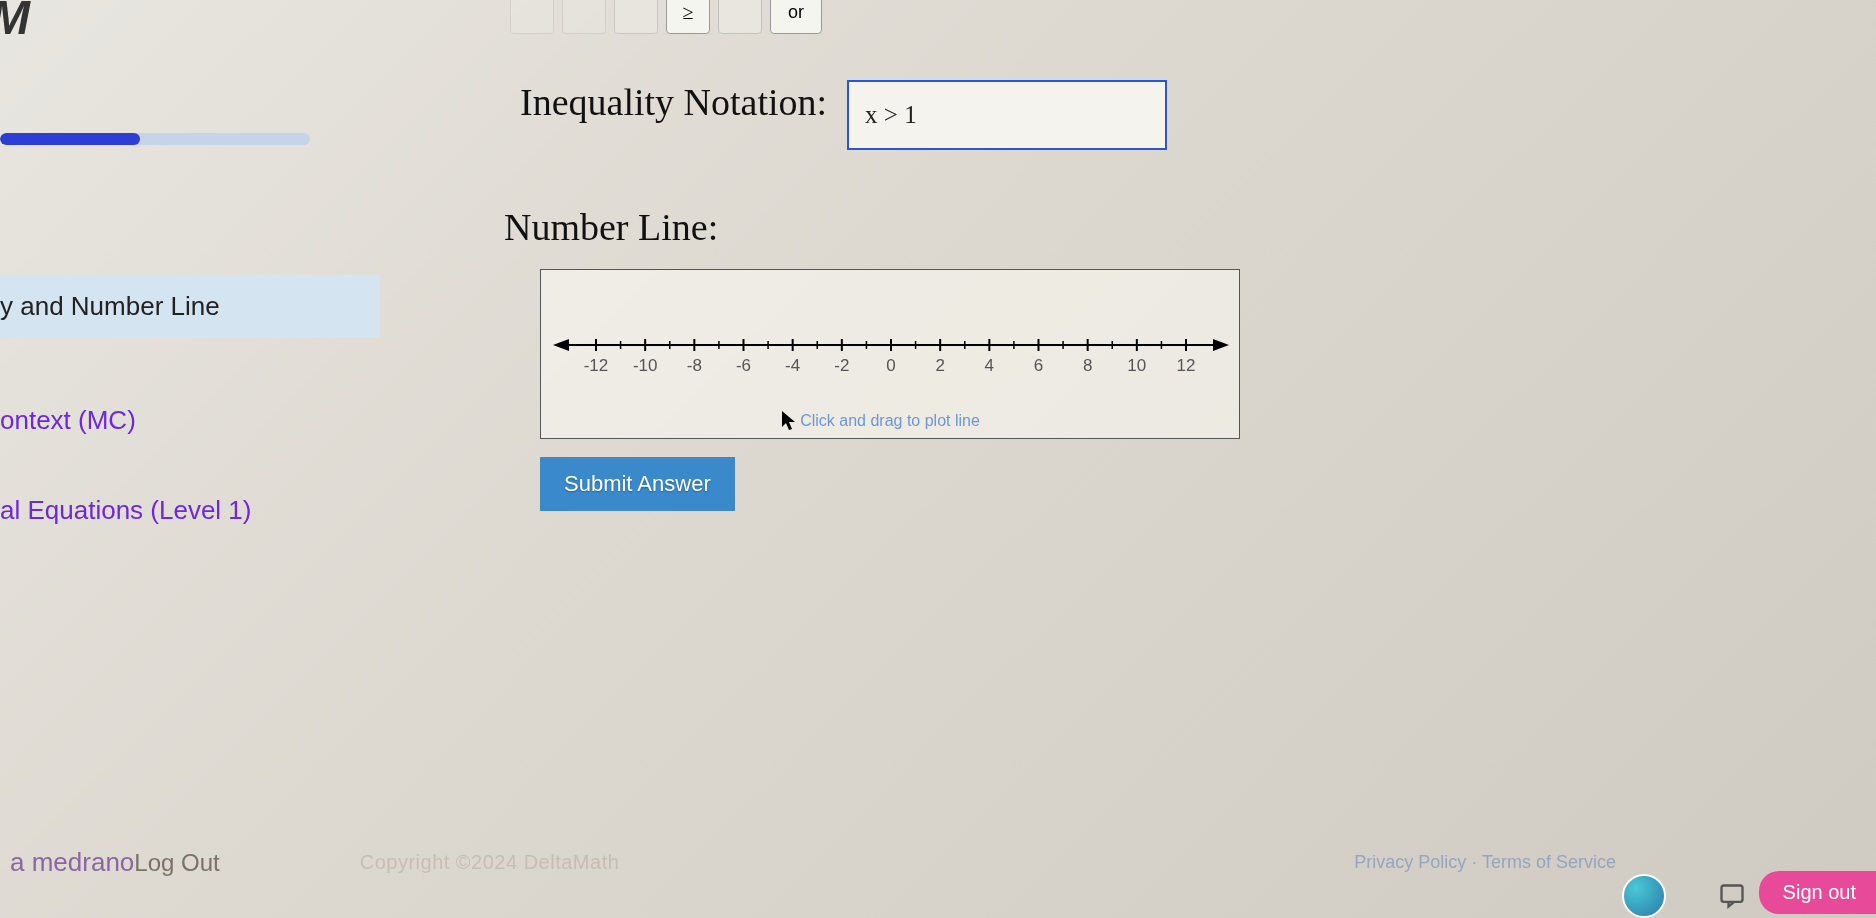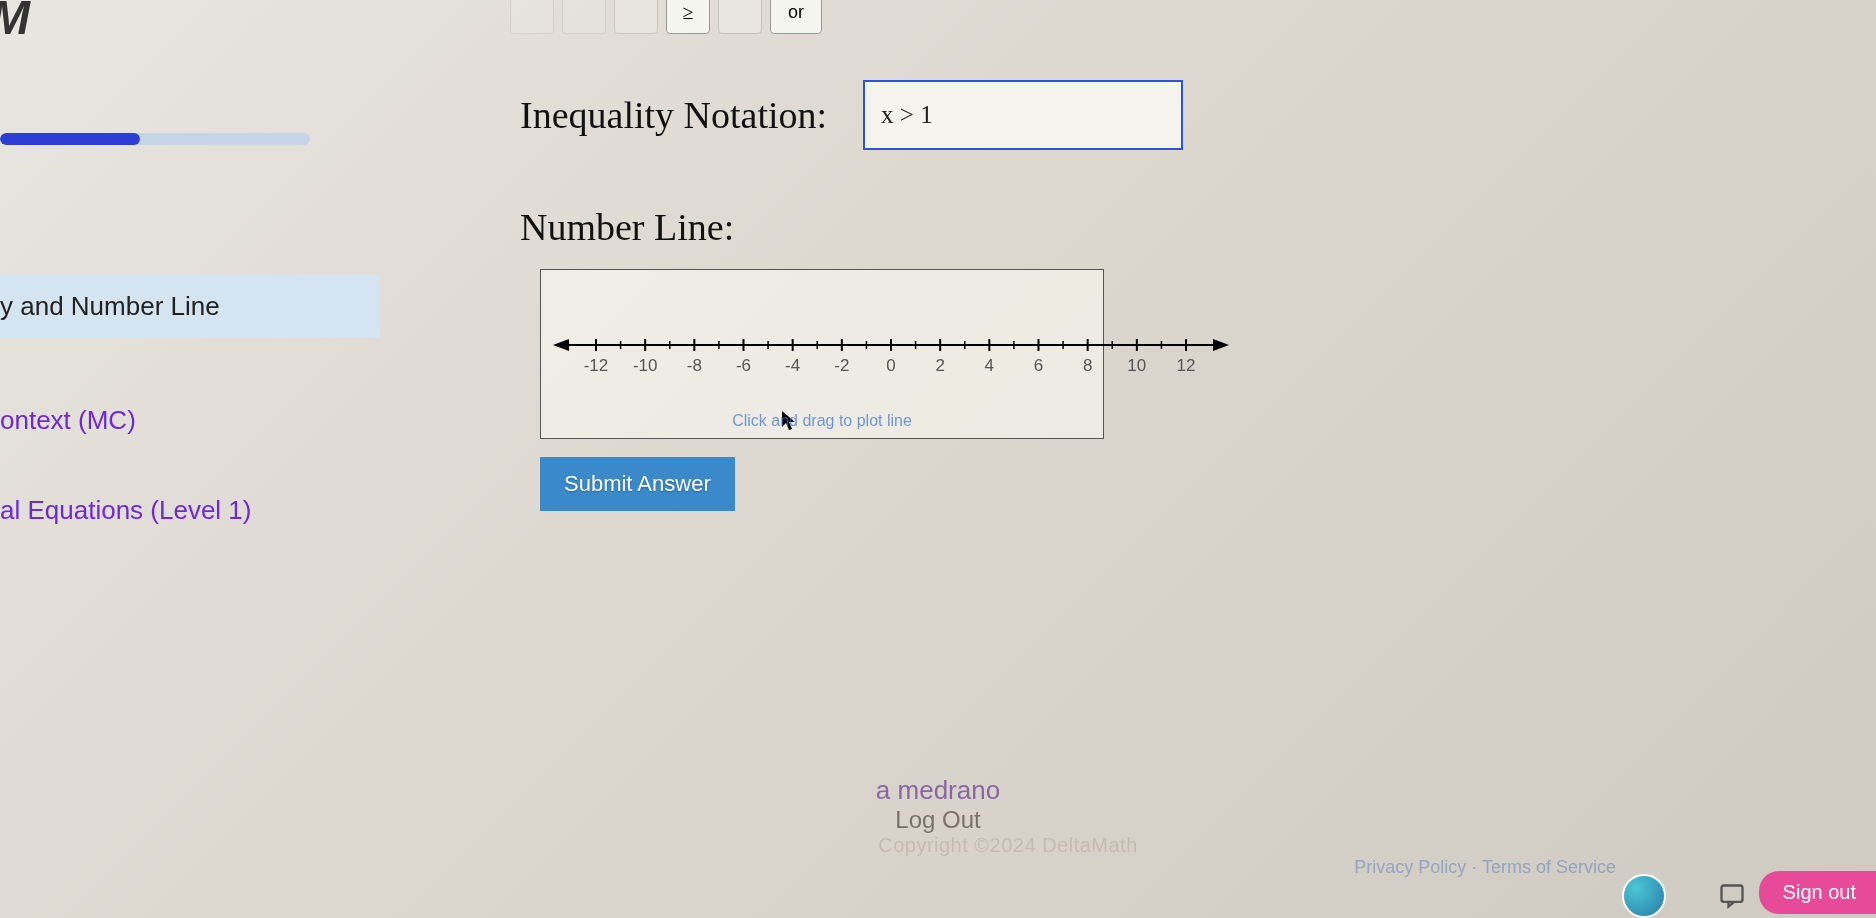--- a/index.html
+++ b/index.html
@@ -83,47 +83,47 @@
       border-radius: 4px;
       font-family: serif;
       font-size: 20px;
       display: flex;
       align-items: center;
       justify-content: center;
     }
     
     .field-row {
       display: flex;
-      align-items: center;
-      gap: 36px;
+      align-items: flex-start;
+      gap: 20px;
     }
     .field-label {
       font-size: 38px;
       color: #111;
     }
     .inequality-row { margin-top: 80px; margin-left: 20px; }
-    .numberline-label-row { margin-top: 55px; margin-left: 20px; }
+    .numberline-label-row { margin-top: 55px; margin-left: 4px; }
     
     .input-box {
       border: 2px solid #2c55d6;
       background: #f5f3ed;
       width: 320px;
       height: 70px;
       font-family: "Times New Roman", serif;
       font-size: 25px;
       padding: 8px 16px;
       color: #222;
       display: flex;
       align-items: center;
     }
     
     .numberline-container {
       border: 1px solid #555;
       background: rgba(250,248,242,0.6);
-      width: 564px;
+      width: 700px;
       height: 170px;
       margin-left: 40px;
       margin-top: 20px;
       position: relative;
     }
     
     .numline-svg {
       position: absolute;
       top: 55px;
       left: 0;
@@ -180,21 +180,20 @@
     
     .footer {
       position: absolute;
       bottom: 40px;
       left: 0;
       width: 100%;
       display: flex;
       align-items: center;
       padding: 0 10px;
       font-family: Arial, sans-serif;
-      flex-direction: column;
     }
     .user-name { font-size: 26px; color: #8a66a5; }
     .logout { font-size: 24px; color: #7a7268; cursor: pointer; }
     .copyright { font-size: 20px; color: #b0a898; margin-left: 140px; opacity: 0.5; letter-spacing: 0.5px;}
     .legal-links { font-size: 18px; color: #6a8ab8; margin-left: auto; margin-right: 250px; opacity:0.6;}
     
     .signout-pill {
       position: absolute;
       bottom: 4px;
       right: 0;

